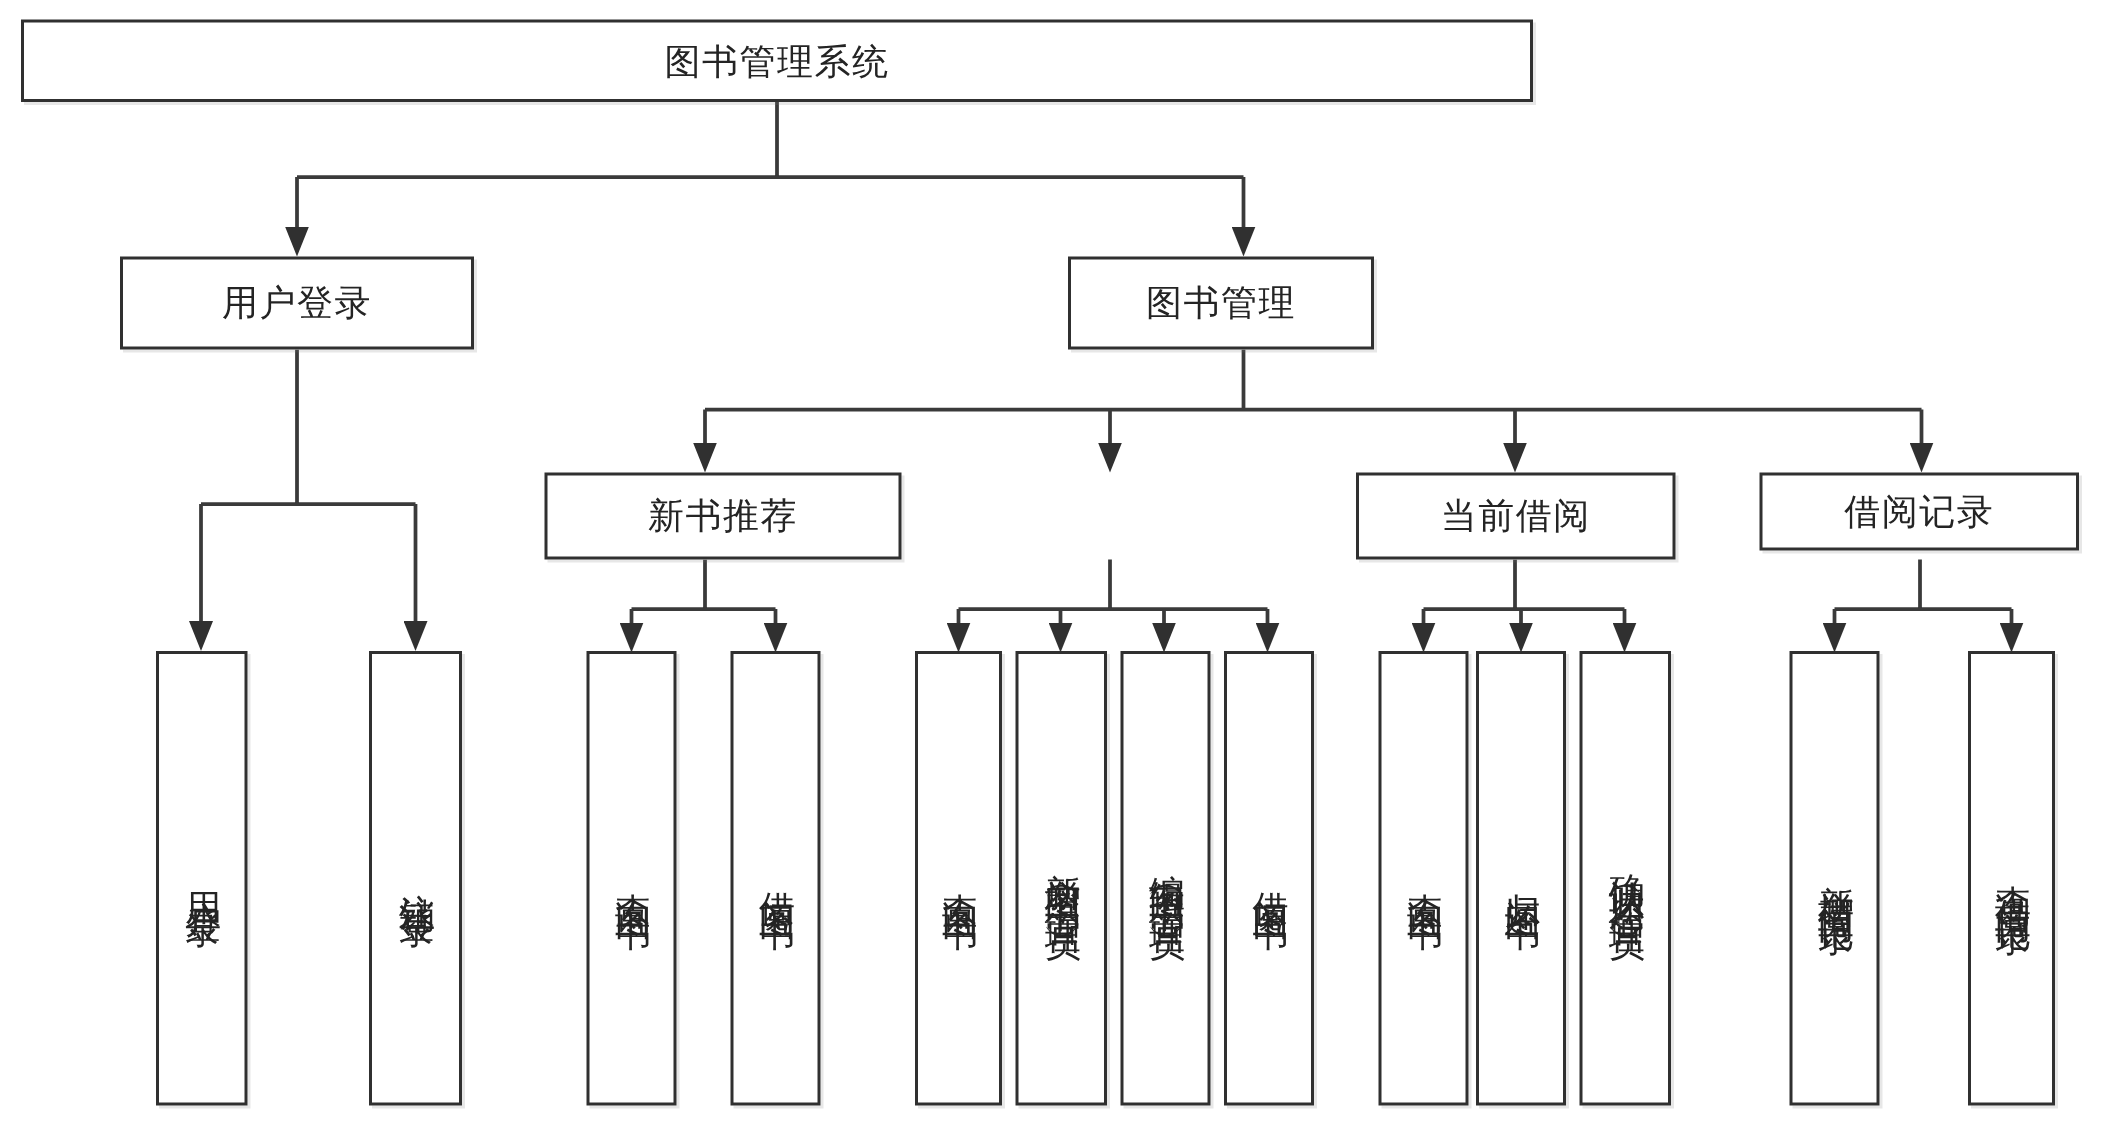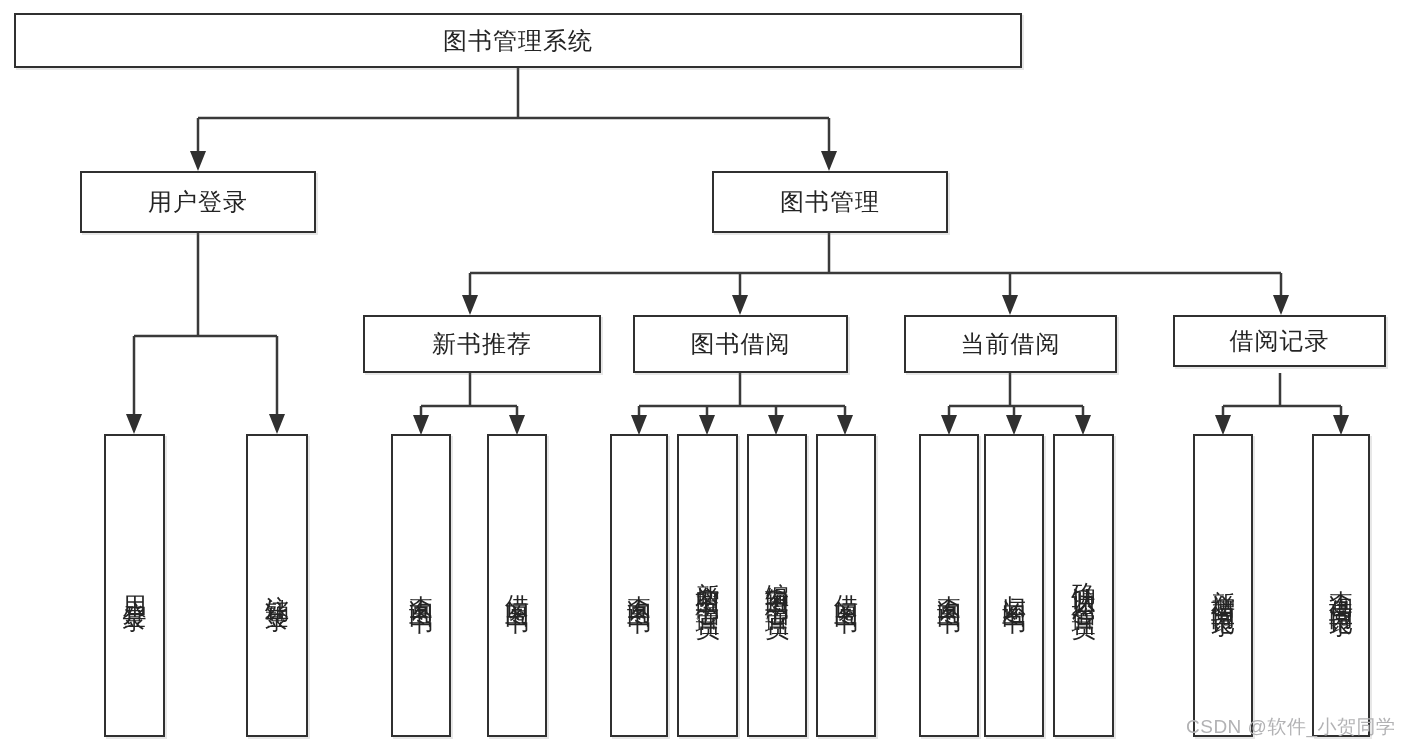--- a/index.html
+++ b/index.html
@@ -93,29 +93,26 @@
     <path class="arrowline" marker-end="url(#arr)" d="M1341 406 V416"></path>
   </svg>
 
   <div class="node root" style="left:14px;top:13px;width:1008px;height:55px;">
     <span class="lbl">图书管理系统</span>
   </div>
 
   <div class="node" style="left:80px;top:171px;width:236px;height:62px;">
     <span class="lbl">用户登录</span>
   </div>
-  <div class="node" style="left:712px;top:171px;width:236px;height:62px;">
+  <div class="node" style="left:712px;top:171px;width:204px;height:62px;">
     <span class="lbl">图书管理</span>
   </div>
 
   <div class="node" style="left:363px;top:315px;width:238px;height:58px;">
     <span class="lbl">新书推荐</span>
-  </div>
-  <div class="node" style="left:633px;top:315px;width:215px;height:58px;">
-    <span class="lbl">图书借阅</span>
   </div>
   <div class="node" style="left:904px;top:315px;width:213px;height:58px;font-family:Liberation Serif, serif;">
     <span class="lbl">当前借阅</span>
   </div>
   <div class="node" style="left:1173px;top:315px;width:213px;height:52px;">
     <span class="lbl">借阅记录</span>
   </div>
 
   <div class="node leaf" style="left:104px;top:434px;width:61px;height:303px;">
     <span class="lbl">用户登录</span>
@@ -154,15 +151,14 @@
     <span class="lbl">确认归还（管理员）</span>
   </div>
 
   <div class="node leaf" style="left:1193px;top:434px;width:60px;height:303px;">
     <span class="lbl">新增借阅记录</span>
   </div>
   <div class="node leaf" style="left:1312px;top:434px;width:58px;height:303px;">
     <span class="lbl">查询借阅记录</span>
   </div>
 
-  <div class="watermark">CSDN @软件_小贺同学</div>
 
 </div>
 
 </body></html>

